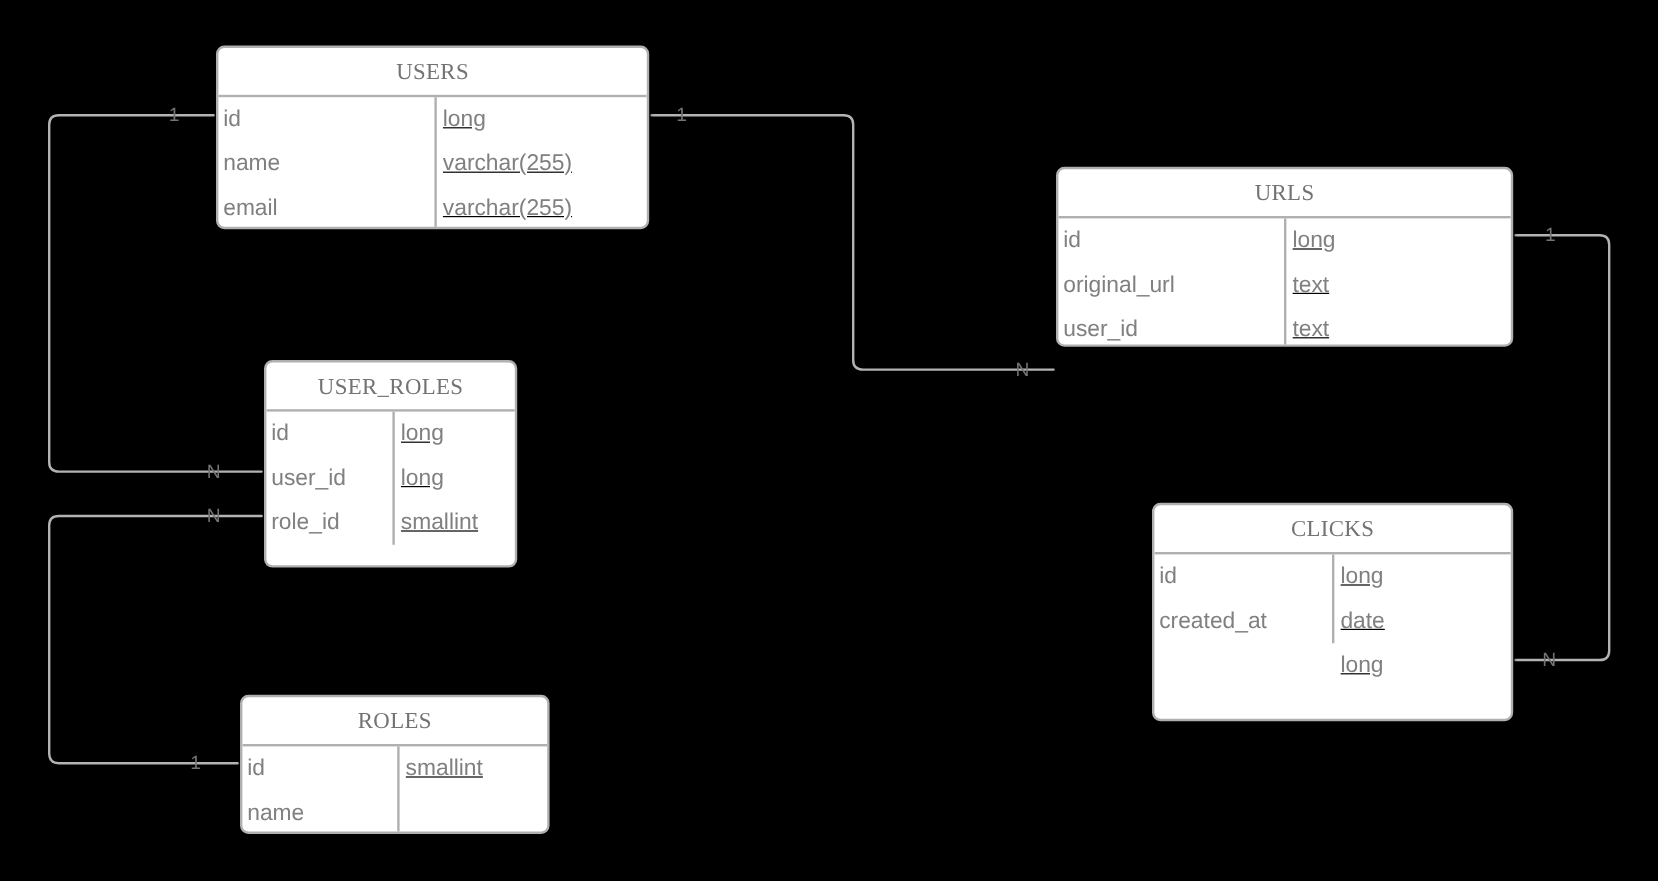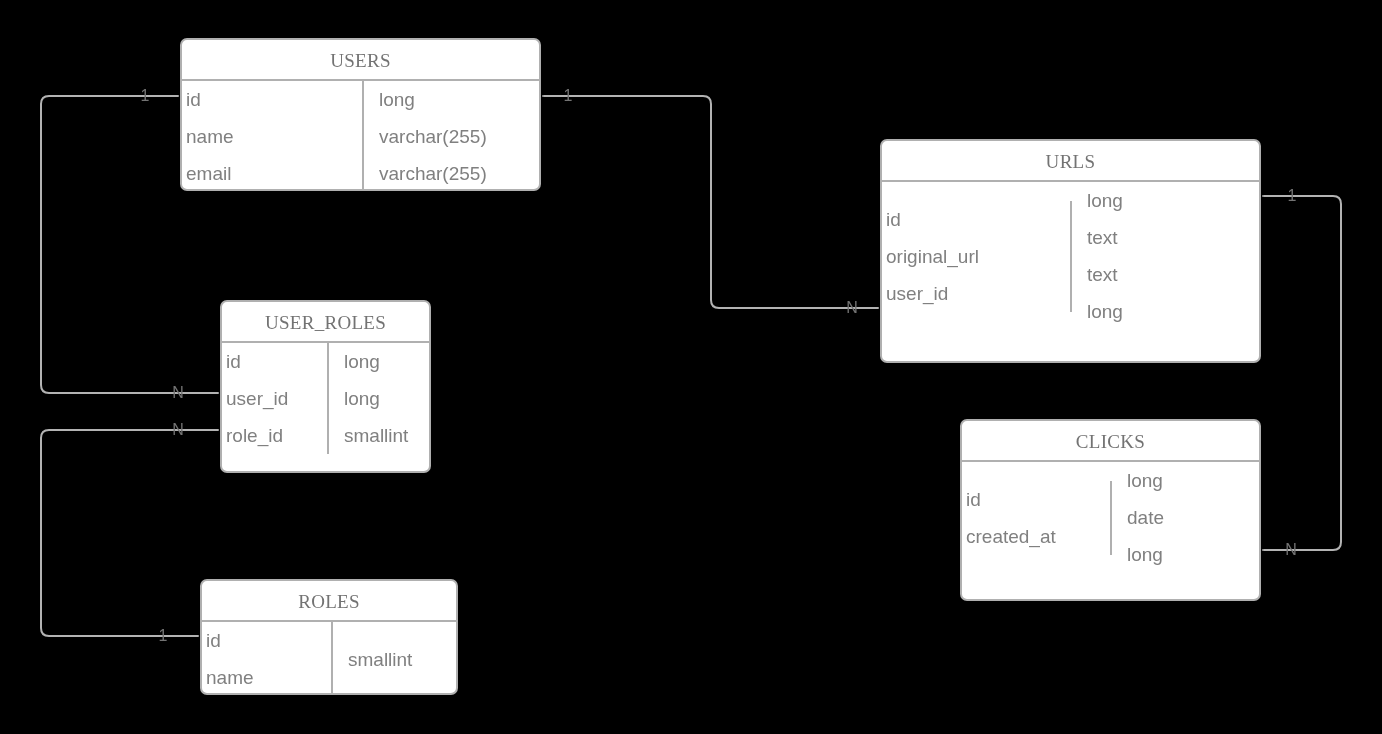--- a/index.html
+++ b/index.html
@@ -53,31 +53,32 @@
     height: 41px;
     border-bottom: 2px solid #b0b0b0;
     box-sizing: border-box;
     white-space: nowrap;
     letter-spacing: 0.3px;
     font-family: Liberation Serif, serif;
   }
   .entity-body {
     display: flex;
     flex-direction: row;
-    align-items: center;
+    align-items: flex-start;
   }
   .col-names {
     box-sizing: border-box;
     border-right: 2px solid #b0b0b0;
     padding-left: 4px;
   }
   .col-types {
     box-sizing: border-box;
-    padding-left: 15px;
+    padding-left: 5px;
     flex: 1 1 auto;
+    text-decoration: underline;
   }
   .field {
     color: #808080;
     font-size: 19px;
     height: 37px;
     line-height: 37px;
     white-space: nowrap;
     overflow: hidden;
   }
 </style>
@@ -137,21 +138,21 @@
         <div class="entity-body">
           <div class="col-names" style="width: 131px;">
             <div class="field">id</div>
             <div class="field">name</div>
           </div>
           <div class="col-types">
             <div class="field">smallint</div>
           </div>
         </div>
       </div>
-      <div class="entity" style="left: 880px; top: 139px; width: 381px; height: 224px;">
+      <div class="entity" style="left: 880px; top: 139px; width: 381px; height: 150px;">
         <div class="entity-title">URLS</div>
         <div class="entity-body">
           <div class="col-names" style="width: 190px;">
             <div class="field">id</div>
             <div class="field">original_url</div>
             <div class="field">user_id</div>
           </div>
           <div class="col-types">
             <div class="field">long</div>
             <div class="field">text</div>

